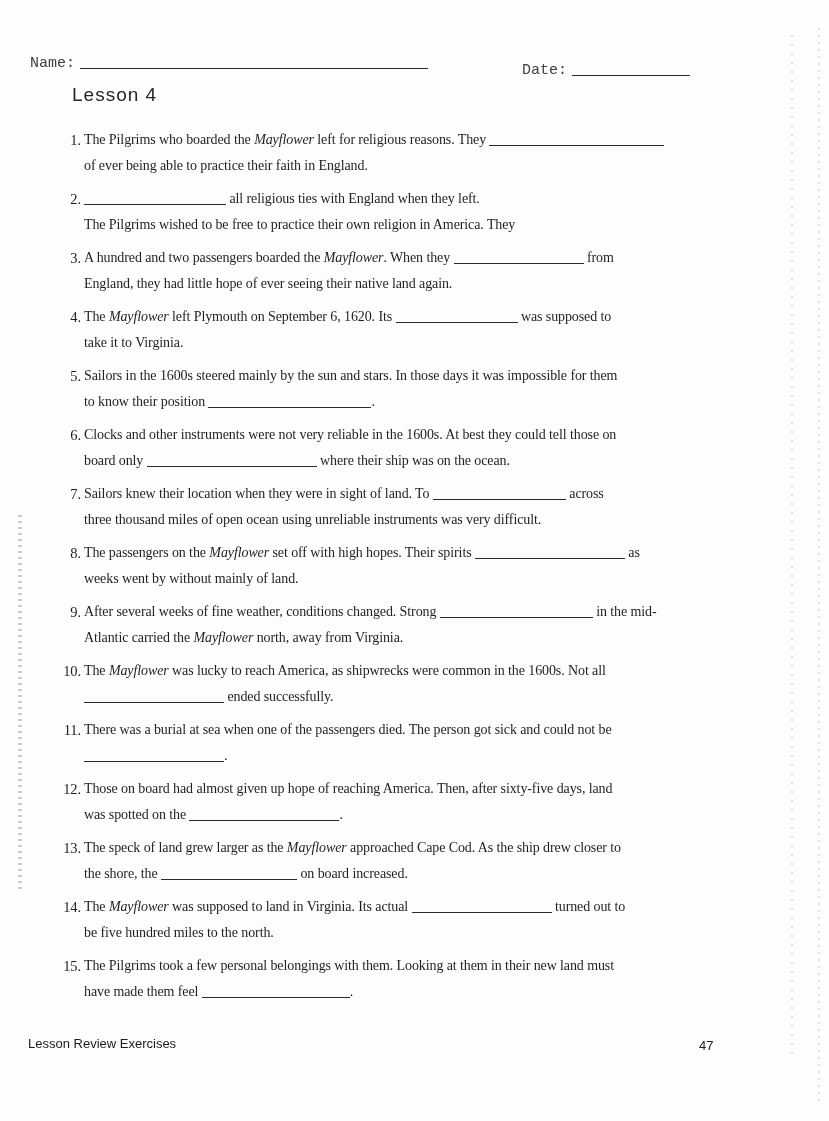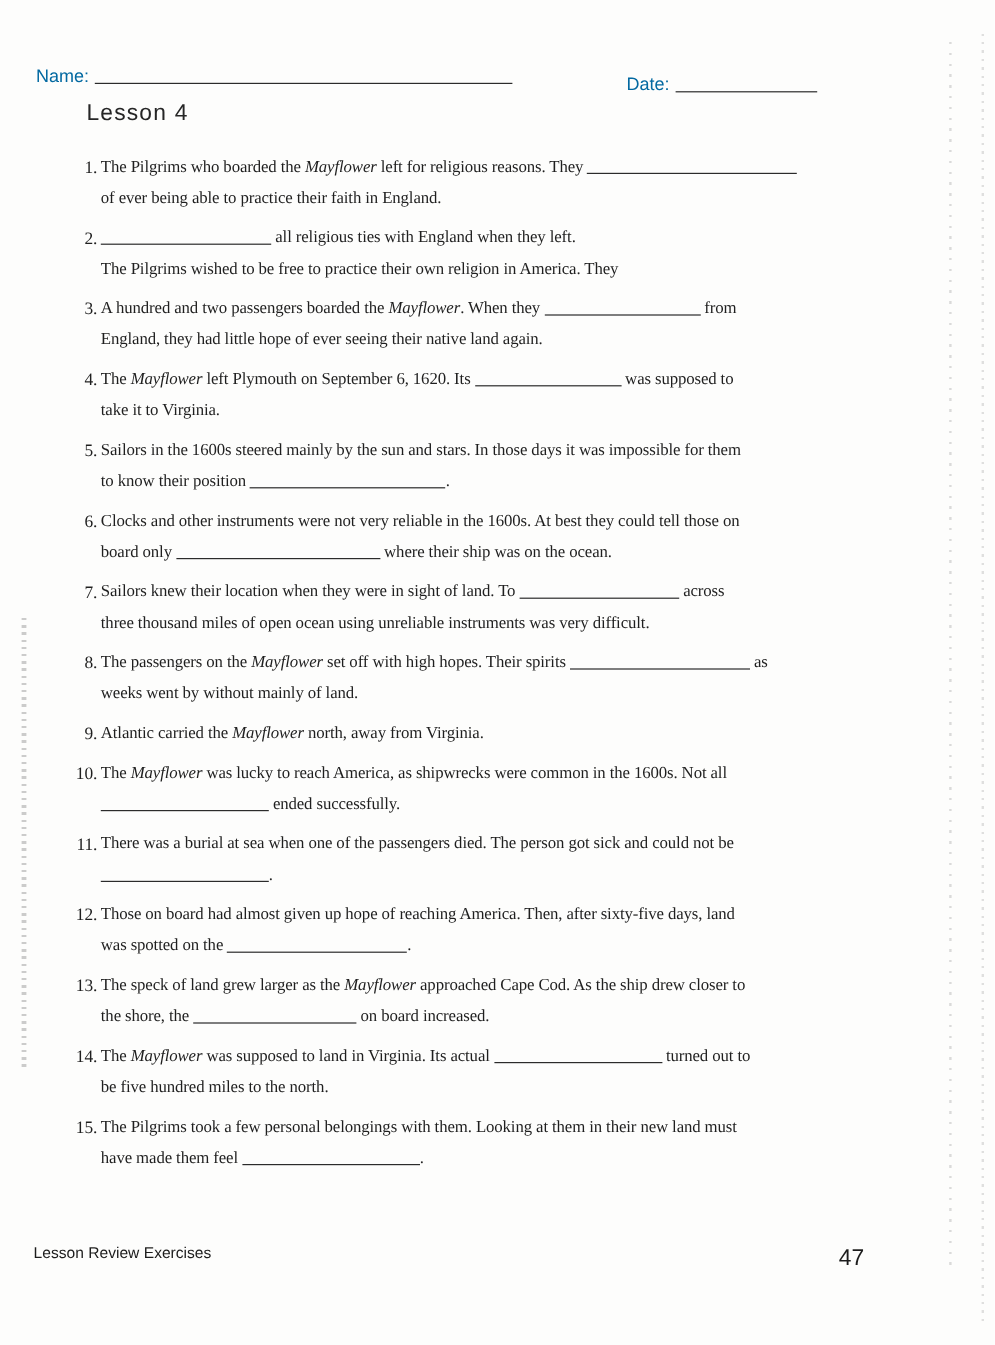--- a/index.html
+++ b/index.html
@@ -2,21 +2,21 @@
 <html><head>
 <meta charset="utf-8">
 <style>
   html,body{margin:0;padding:0;background:#ffffff;}
   .page{
     position:relative;width:829px;height:1121px;background:#fdfdfc;
     font-family:"Liberation Serif",serif;color:#1f1f1f;overflow:hidden;
   }
   
   .header-row{position:absolute;top:55px;left:0;width:100%;height:26px;
-    font-family:Liberation Sans, sans-serif;font-size:15px;color:#0369a1;}
+    font-family:Liberation Mono, monospace;font-size:15px;color:#404040;}
   .name-group{position:absolute;left:30px;top:0;white-space:nowrap;}
   .date-group{position:absolute;left:522px;top:7px;white-space:nowrap;}
   .write-line{display:inline-block;border-bottom:1.6px solid #2b2b2b;height:12px;
     vertical-align:-2px;margin-left:5px;}
   .name-line{width:348px;}
   .date-line{width:118px;}
   .lesson-title{position:absolute;top:84px;left:48px;
     font-family:"Liberation Sans",sans-serif;font-size:19px;letter-spacing:1px;color:#262626;margin-left:24px;}
   
   .questions{position:absolute;top:127px;left:48px;width:745px;}
@@ -24,21 +24,21 @@
   .qnum{width:33px;min-width:33px;text-align:right;padding-right:3px;
     font-size:14.5px;line-height:26px;letter-spacing:-0.1px;}
   .qbody{flex:1;}
   .qline{font-size:14px;line-height:26px;letter-spacing:-0.1px;white-space:nowrap;}
   .qline em{font-style:italic;}
   .blank{display:inline-block;border-bottom:1.4px solid #2b2b2b;height:12px;vertical-align:-2px;}
   
   .footer-label{position:absolute;left:28px;top:1036px;
     font-family:"Liberation Sans",sans-serif;font-size:13px;color:#1c1c1c;}
   .page-number{position:absolute;left:699px;top:1038px;
-    font-family:"Liberation Sans",sans-serif;font-size:19px;color:#1c1c1c;}
+    font-family:"Liberation Sans",sans-serif;font-size:13px;color:#1c1c1c;}
   
   .artifact-left{position:absolute;left:18px;top:515px;width:4px;height:378px;
     background:repeating-linear-gradient(180deg,#8f8f8f 0 2px,transparent 2px 6px);opacity:.45;}
   .artifact-right-1{position:absolute;left:791px;top:35px;width:2px;height:1025px;
     background:repeating-linear-gradient(180deg,#9a9a9a 0 2px,transparent 2px 9px);opacity:.35;}
   .artifact-right-2{position:absolute;left:818px;top:28px;width:2px;height:1077px;
     background:repeating-linear-gradient(180deg,#9a9a9a 0 2px,transparent 2px 7px);opacity:.3;}
 </style>
 </head>
 <body>
@@ -109,20 +109,21 @@
       <div class="q">
         <span class="qnum">8.</span>
         <div class="qbody">
           <div class="qline"><span>The passengers on the </span><em>Mayflower</em><span> set off with high hopes. Their spirits </span><span class="blank" style="width: 150px;"></span><span> as</span></div>
           <div class="qline"><span>weeks went by without mainly of land.</span></div>
         </div>
       </div>
       <div class="q">
         <span class="qnum">9.</span>
         <div class="qbody">
+          <div class="qline"><span>After several weeks of fine weather, conditions changed. Strong </span><span class="blank" style="width: 153px;"></span><span> in the mid-</span></div>
           <div class="qline"><span>Atlantic carried the </span><em>Mayflower</em><span> north, away from Virginia.</span></div>
         </div>
       </div>
       <div class="q">
         <span class="qnum">10.</span>
         <div class="qbody">
           <div class="qline"><span>The </span><em>Mayflower</em><span> was lucky to reach America, as shipwrecks were common in the 1600s. Not all</span></div>
           <div class="qline"><span class="blank" style="width: 140px;"></span><span> ended successfully.</span></div>
         </div>
       </div>

